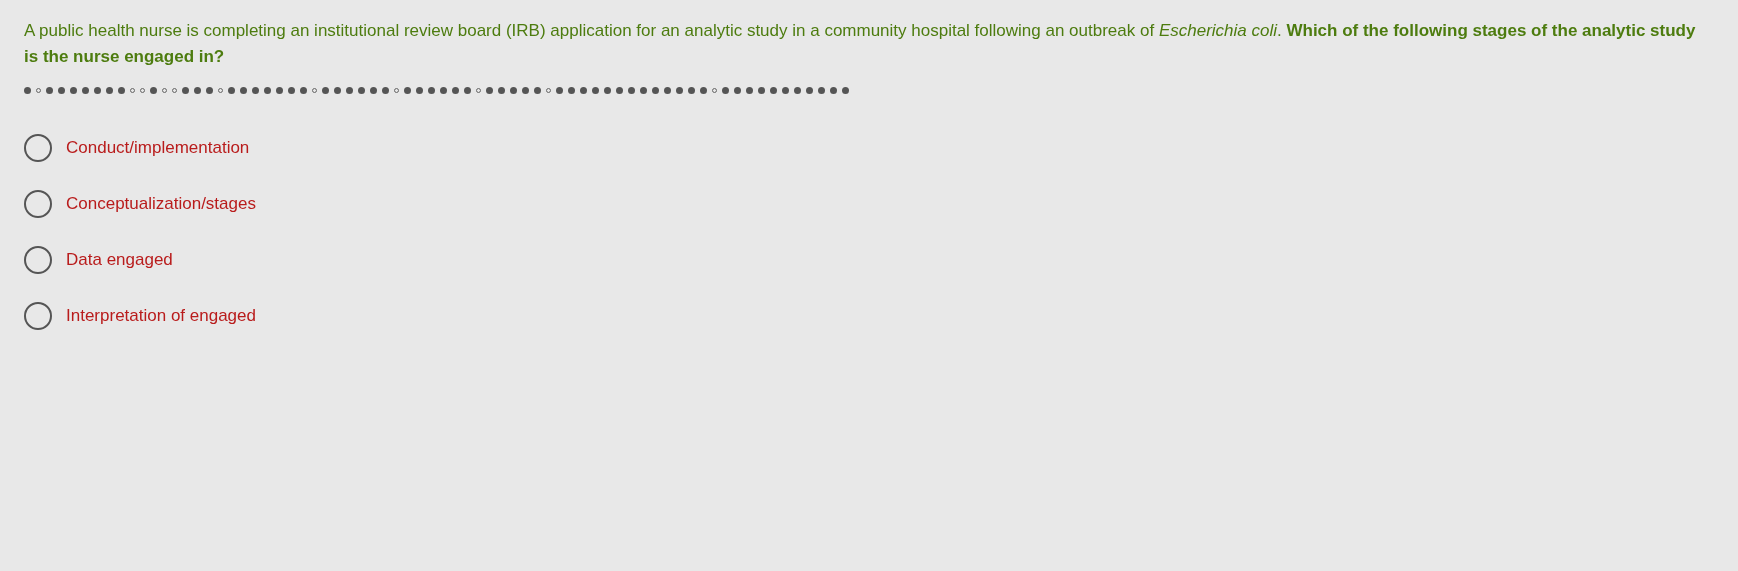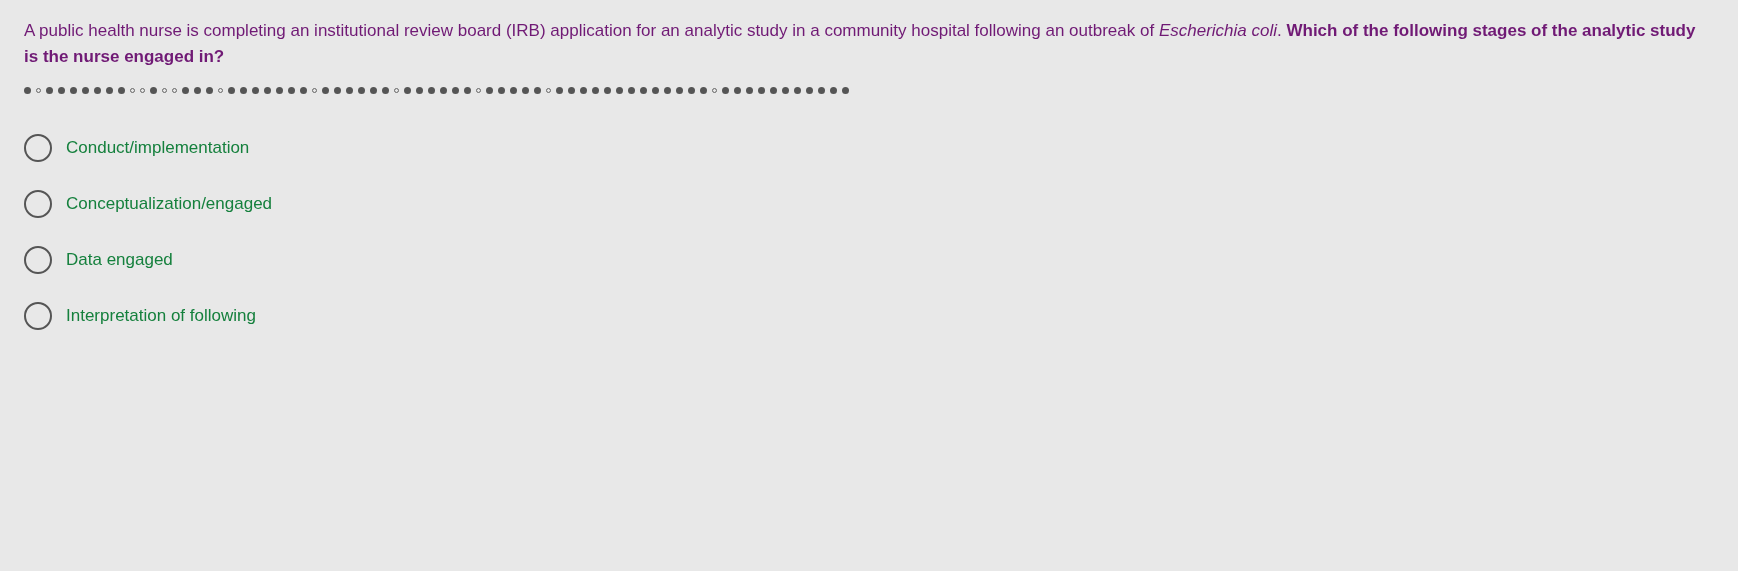--- a/index.html
+++ b/index.html
@@ -20,21 +20,21 @@
       width: 1738px;
       height: 571px;
       background-color: #e8e8e8;
       padding: 18px 24px 18px 24px;
       position: relative;
     }
 
     .question-text {
       font-size: 17px;
       font-weight: 400;
-      color: #701a75;
+      color: #4d7c0f;
       line-height: 1.5;
       margin-bottom: 14px;
       max-width: 1680px;
     }
 
     .question-text em {
       font-style: italic;
     }
 
     .question-text strong {
@@ -97,21 +97,21 @@
       border: 2px solid #555;
       background-color: transparent;
       flex-shrink: 0;
       display: flex;
       align-items: center;
       justify-content: center;
     }
 
     .option-label {
       font-size: 17px;
-      color: #15803d;
+      color: #b91c1c;
       font-weight: 400;
     }
   </style>
 </head>
 <body>
 
 <div class="page-container">
 
   <div class="question-text">
     A public health nurse is completing an institutional review board (IRB) application for an analytic study in a community hospital following an
@@ -194,28 +194,28 @@
 
   <div class="options-list">
 
     <div class="option-item">
       <div class="radio-circle"></div>
       <span class="option-label">Conduct/implementation</span>
     </div>
 
     <div class="option-item">
       <div class="radio-circle"></div>
-      <span class="option-label">Conceptualization/engaged</span>
+      <span class="option-label">Conceptualization/stages</span>
     </div>
 
     <div class="option-item">
       <div class="radio-circle"></div>
       <span class="option-label">Data engaged</span>
     </div>
 
     <div class="option-item">
       <div class="radio-circle"></div>
-      <span class="option-label">Interpretation of following</span>
+      <span class="option-label">Interpretation of engaged</span>
     </div>
 
   </div>
 
 </div>
 
 </body></html>

